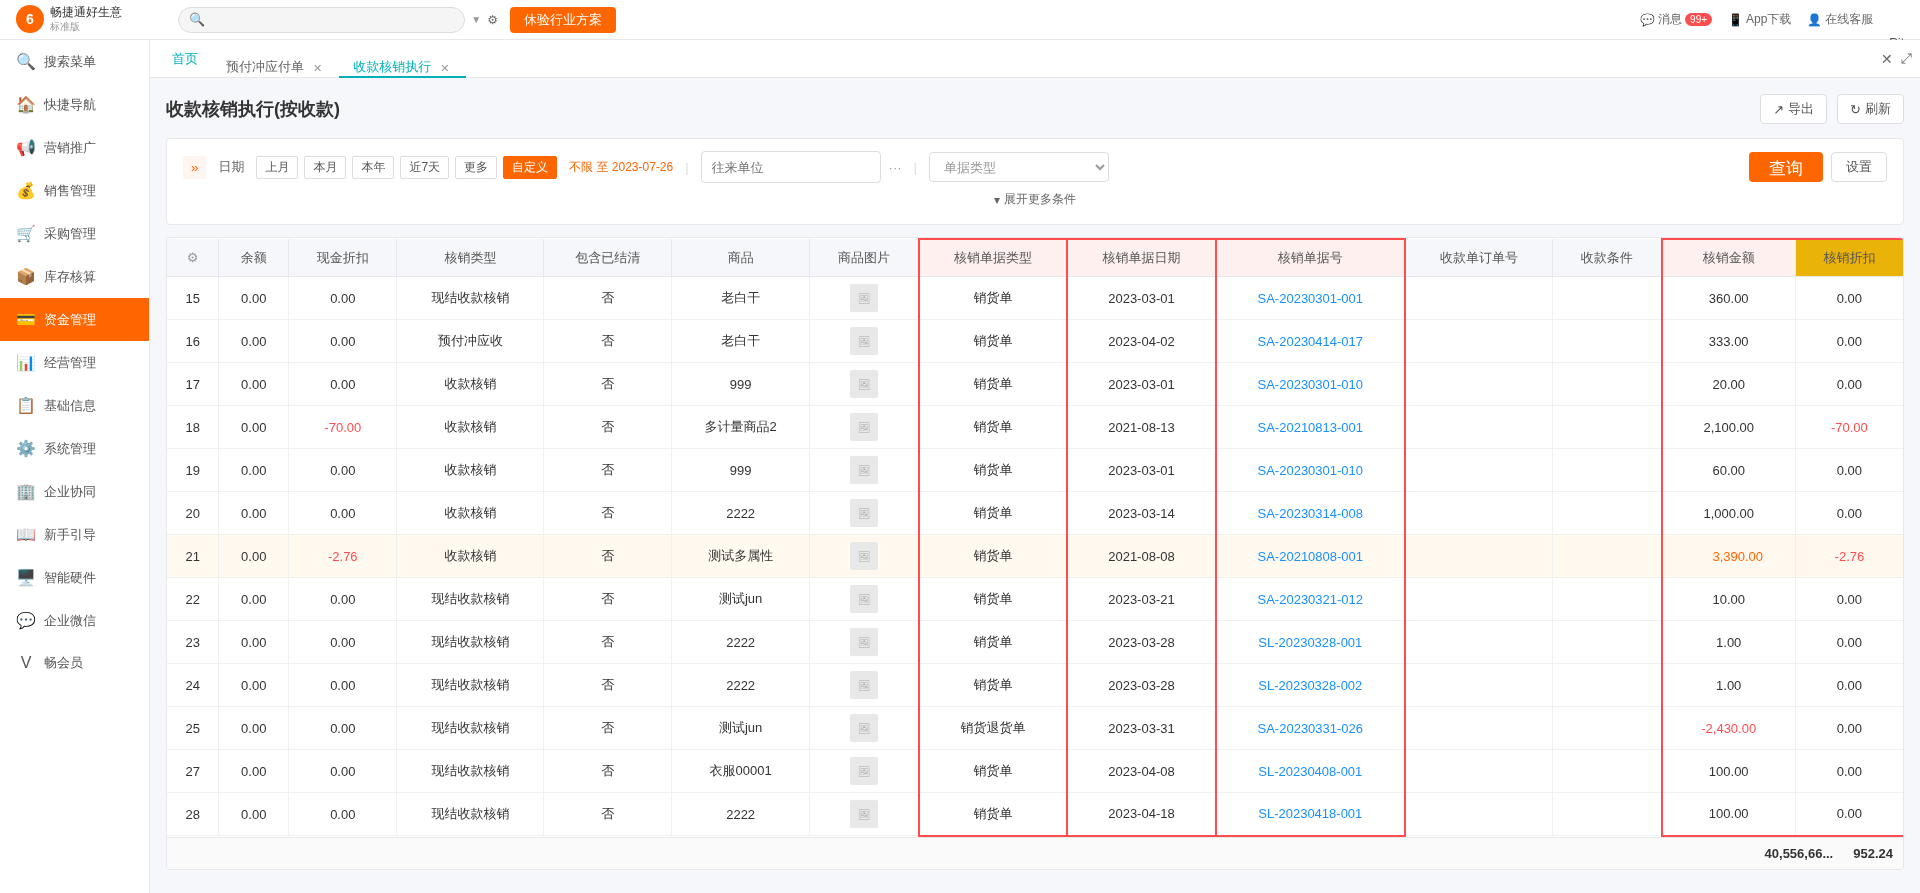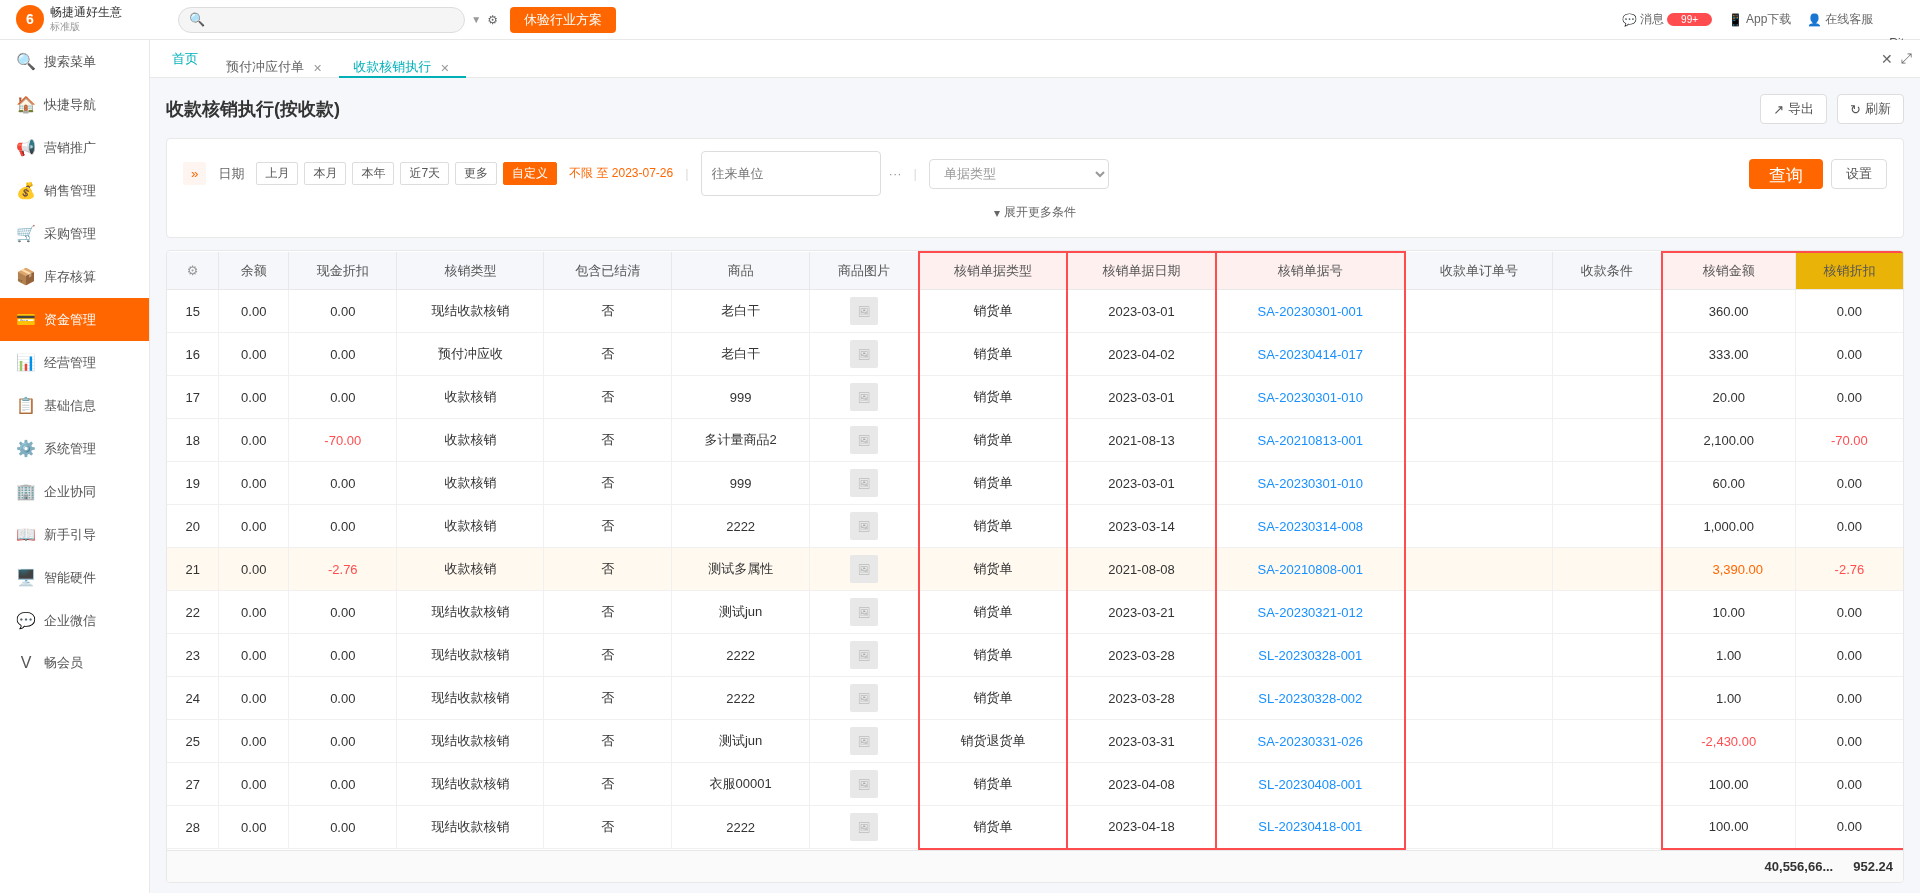--- a/index.html
+++ b/index.html
@@ -70,21 +70,21 @@
       color: #666;
       font-size: 12px;
       display: flex;
       align-items: center;
       gap: 3px;
     }
     .badge {
       background: #ff4d4f;
       color: white;
       border-radius: 10px;
-      padding: 1px 14px;
+      padding: 1px 5px;
       font-size: 10px;
     }
 
     
     .app-layout {
       display: flex;
       height: calc(100vh - 40px);
     }
 
     
@@ -243,21 +243,21 @@
       display: flex;
       align-items: center;
       gap: 8px;
     }
     .filter-input {
       border: 1px solid #ddd;
       border-radius: 4px;
       padding: 4px 10px;
       font-size: 13px;
       width: 180px;
-      height: 45px;
+      height: 32px;
       color: #999;
     }
     .filter-select {
       border: 1px solid #ddd;
       border-radius: 4px;
       padding: 4px 10px;
       font-size: 13px;
       width: 180px;
       height: 30px;
       color: #999;

